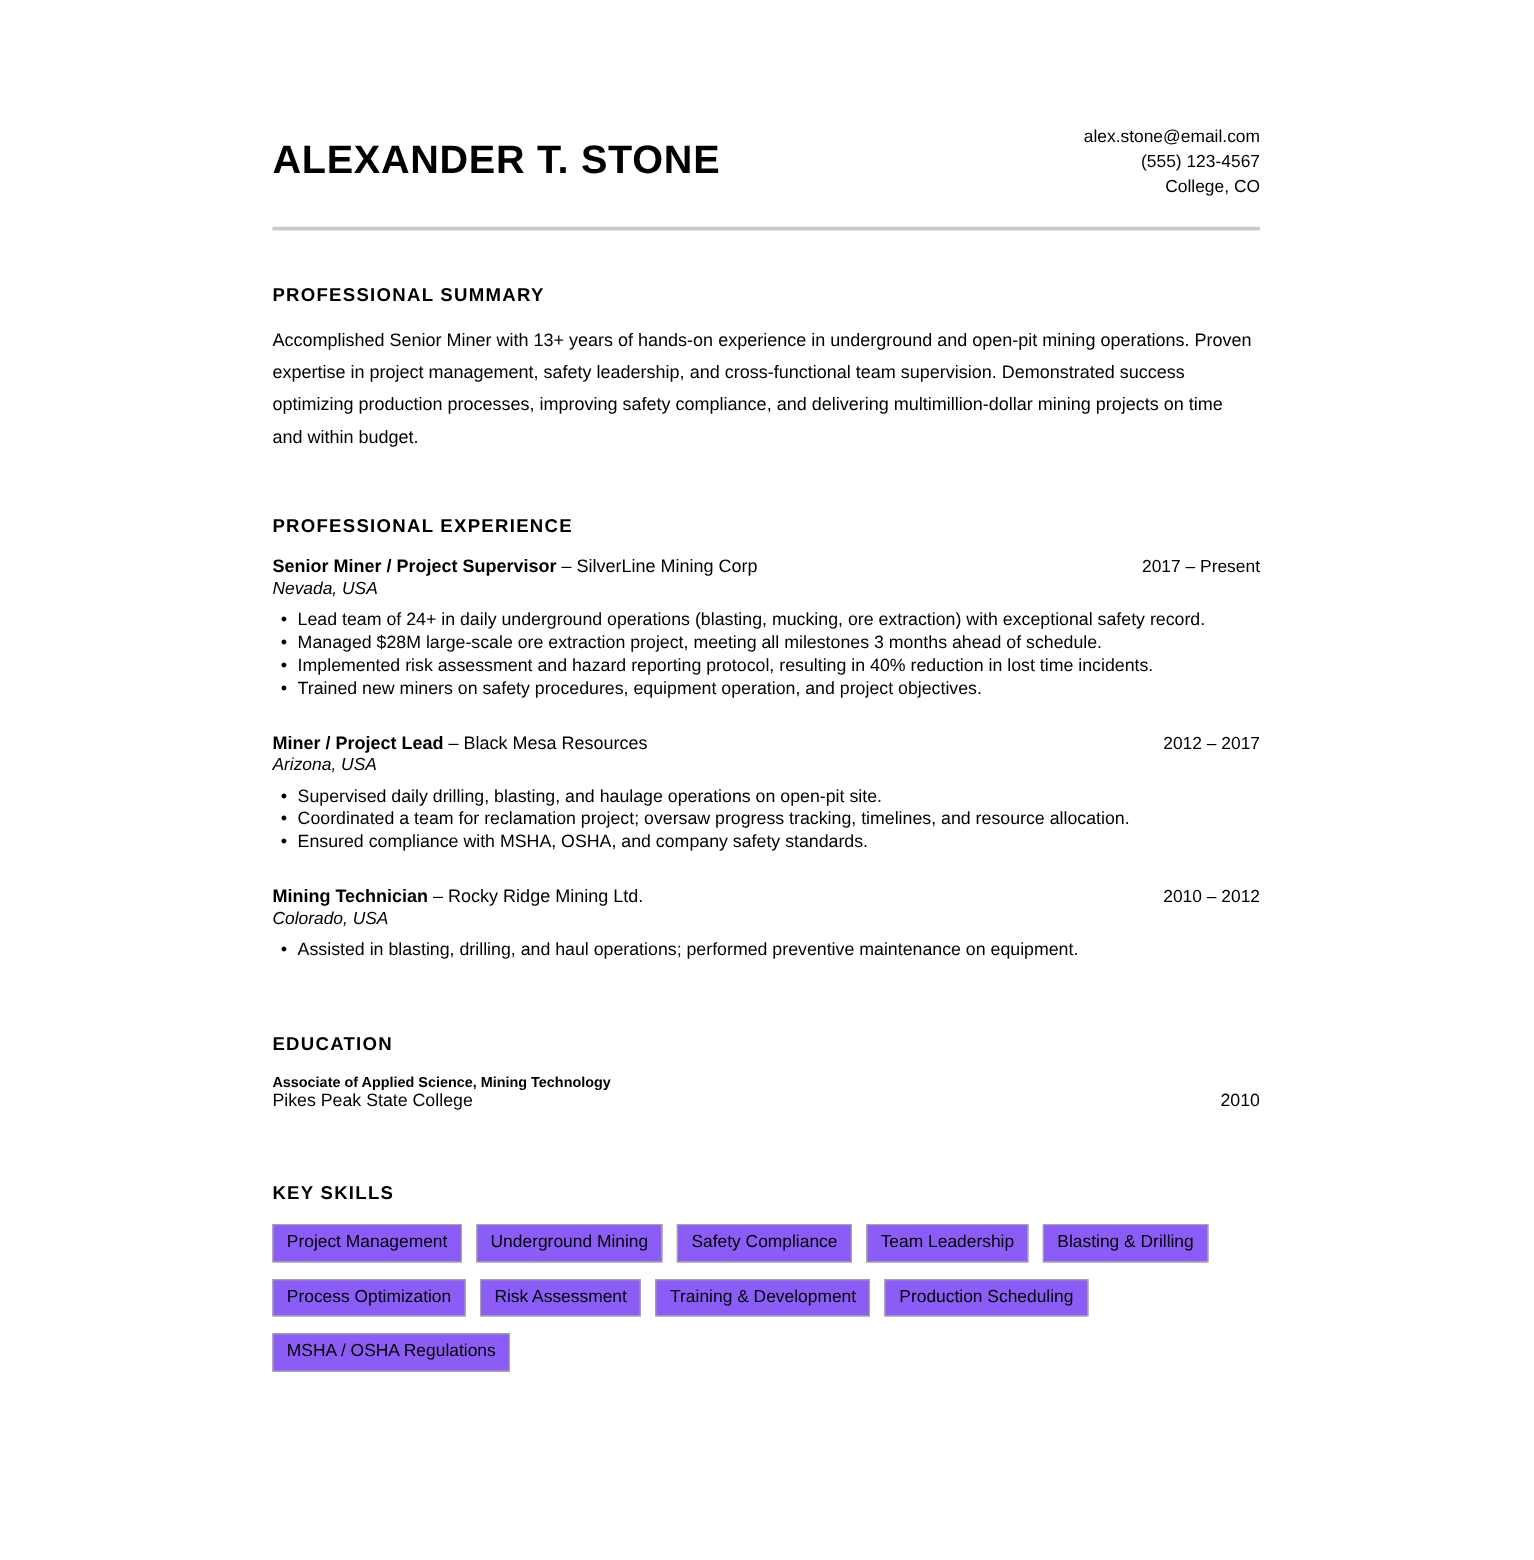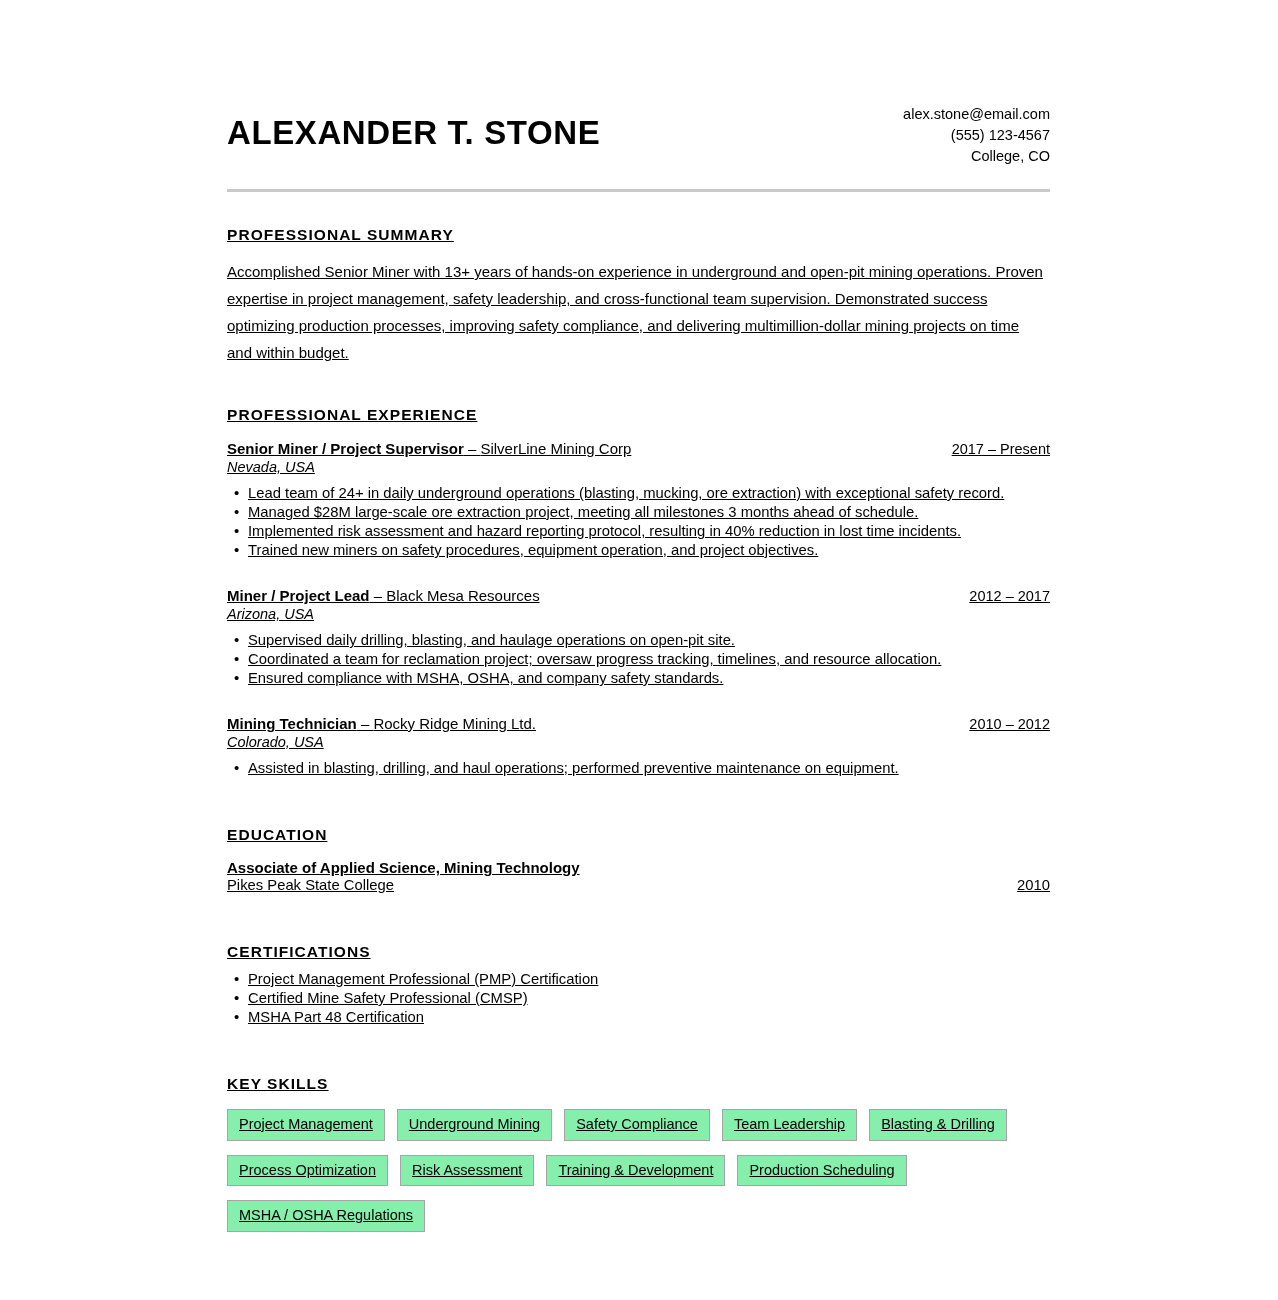--- a/index.html
+++ b/index.html
@@ -52,21 +52,21 @@
   }
   .contact div { white-space: nowrap; }
 
   .rule {
     margin-top: 22px;
     border-top: 3px solid #c9c9c9;
     width: 823px;
   }
 
   
-  .section { margin-top: 0; text-decoration: underline; }
+  .section { margin-top: 12px; }
   .section-title {
     font-size: 15.5px;
     font-weight: bold;
     letter-spacing: 1.05px;
     margin: 0;
   }
 
   .summary-sec { padding-top: 34px; }
   .summary-text {
     font-size: 15px;
@@ -122,21 +122,21 @@
     content: "\2022";
     position: absolute;
     left: 7px;
     top: -1px;
     font-size: 15px;
     line-height: 19px;
   }
 
   
   .edu-degree {
-    font-size: 15px;
+    font-size: 12px;
     font-weight: bold;
     margin-top: 15px;
   }
   .edu-line {
     display: flex;
     align-items: baseline;
     justify-content: space-between;
     margin-top: 1px;
   }
   .edu-school { font-size: 14.8px; }
@@ -148,21 +148,21 @@
   
   .tags {
     display: flex;
     flex-wrap: wrap;
     gap: 14px 12px;
     margin-top: 16px;
     width: 823px;
   }
   .tag {
     border: 1px solid #a5a5a5;
-    background: #86efac;
+    background: #8b5cf6;
     font-size: 14.5px;
     line-height: 1;
     padding: 7px 11px 8px 11px;
     white-space: nowrap;
     box-sizing: border-box;
   }
 </style>
 </head>
 <body>
 
@@ -234,28 +234,20 @@
 
     <div class="section edu-sec">
       <div class="section-title">EDUCATION</div>
       <div class="edu-degree">Associate of Applied Science, Mining Technology</div>
       <div class="edu-line">
         <div class="edu-school">Pikes Peak State College</div>
         <div class="edu-year">2010</div>
       </div>
     </div>
 
-    <div class="section cert-sec">
-      <div class="section-title">CERTIFICATIONS</div>
-      <ul class="bullets cert-list">
-        <li>Project Management Professional (PMP) Certification</li>
-        <li>Certified Mine Safety Professional (CMSP)</li>
-        <li>MSHA Part 48 Certification</li>
-      </ul>
-    </div>
 
     <div class="section skills-sec">
       <div class="section-title">KEY SKILLS</div>
       <div class="tags">
         <span class="tag">Project Management</span>
         <span class="tag">Underground Mining</span>
         <span class="tag">Safety Compliance</span>
         <span class="tag">Team Leadership</span>
         <span class="tag">Blasting &amp; Drilling</span>
         <span class="tag">Process Optimization</span>

